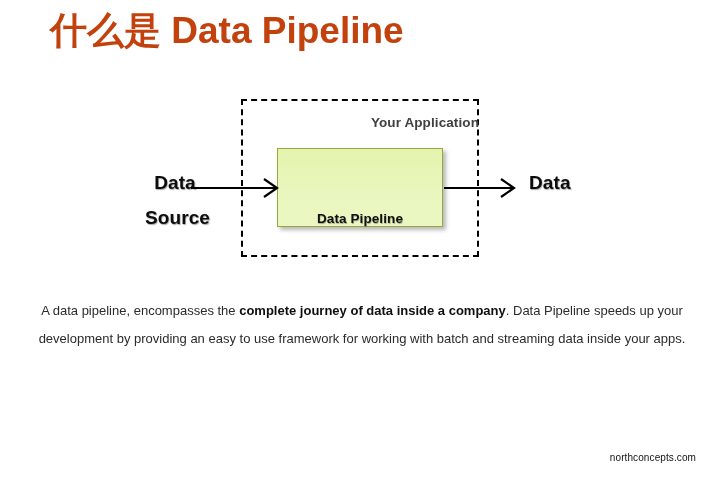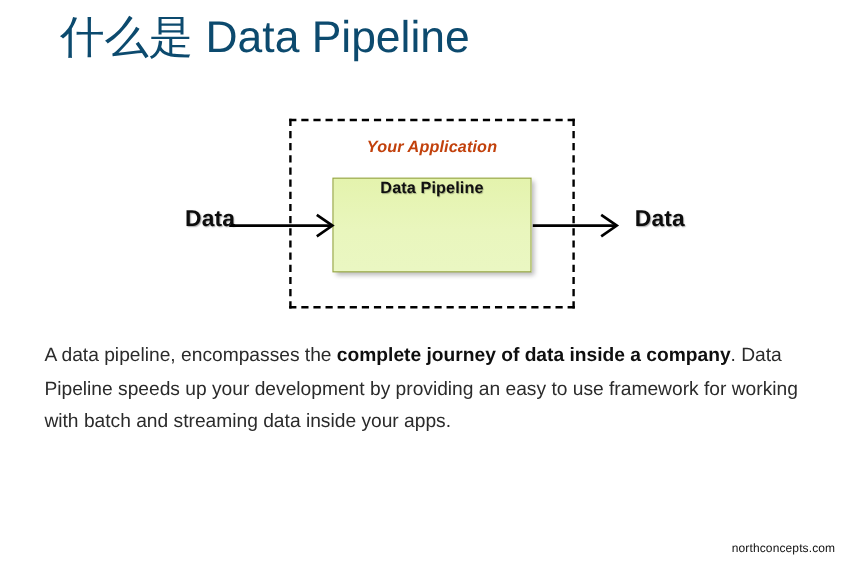--- a/index.html
+++ b/index.html
@@ -21,23 +21,23 @@
     width: 720px;
     height: 486px;
   }
 
   
   .title {
     position: absolute;
     left: 50px;
     top: 8px;
     font-size: 37px;
-    font-weight: 400;
+    font-weight: 700;
     letter-spacing: 0px;
-    color: #0c4a6e;
+    color: #c2410c;
     white-space: nowrap;
     line-height: 1.25;
   }
 
   
   .diagram {
     position: absolute;
     left: 0;
     top: 0;
     width: 720px;
@@ -53,40 +53,39 @@
     border: 2px dashed #000000;
     box-sizing: border-box;
     background: transparent;
   }
 
   .app-label {
     position: absolute;
     left: 241px;
     top: 115px;
     width: 238px;
-    text-align: center;
+    text-align: right;
     font-size: 13.5px;
     font-weight: bold;
-    color: #c2410c;
+    color: #404040;
     letter-spacing: 0.1px;
-    font-style: italic;
   }
 
   .pipeline-box {
     position: absolute;
     left: 277px;
     top: 148px;
     width: 166px;
     height: 79px;
     box-sizing: border-box;
     border: 1px solid #97a83f;
     background: linear-gradient(180deg, #e4f3ad 0%, #e9f6bd 55%, #eaf7c2 100%);
     box-shadow: 3px 3px 4px rgba(0,0,0,0.28);
     display: flex;
-    align-items: flex-start;
+    align-items: flex-end;
     justify-content: center;
   }
 
   .pipeline-label {
     font-size: 13.5px;
     font-weight: bold;
     color: #111111;
     letter-spacing: 0.1px;
     text-shadow: 0.6px 0.6px 0.8px rgba(0,0,0,0.30);
   }
@@ -120,26 +119,27 @@
     top: 0;
     width: 720px;
     height: 290px;
     overflow: visible;
   }
 
   
   .body-text {
     position: absolute;
     left: 37px;
-    top: 283px;
+    top: 297px;
     width: 650px;
-    font-size: 16px;
+    font-size: 13px;
     line-height: 27.5px;
     color: #2b2b2b;
     font-weight: 400;
+    text-align: center;
   }
   .body-text b {
     font-weight: bold;
     color: #0f0f0f;
   }
 
   
   .footer {
     position: absolute;
     right: 24px;
@@ -161,20 +161,21 @@
     <div class="app-box"></div>
 
     <div class="app-label">Your Application</div>
 
     <div class="pipeline-box">
       <span class="pipeline-label">Data Pipeline</span>
     </div>
 
     <div class="side-label source">
       <div>Data</div>
+      <div>Source</div>
     </div>
 
     <div class="side-label target">
       <div>Data</div>
     </div>
 
     <svg class="arrow-svg" viewBox="0 0 720 290">
       <g stroke="#000000" stroke-width="2.2" fill="none">
         <line x1="191" y1="188" x2="276" y2="188"></line>
         <polyline points="264,179 277,188 264,197" stroke-linecap="butt" stroke-linejoin="miter"></polyline>

